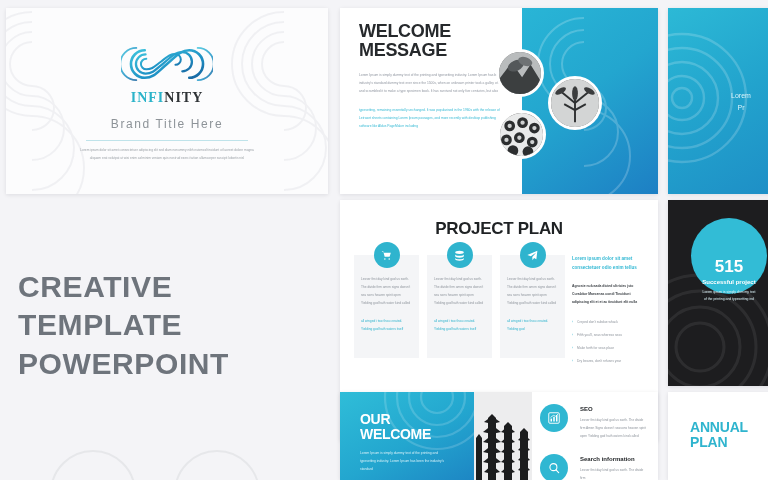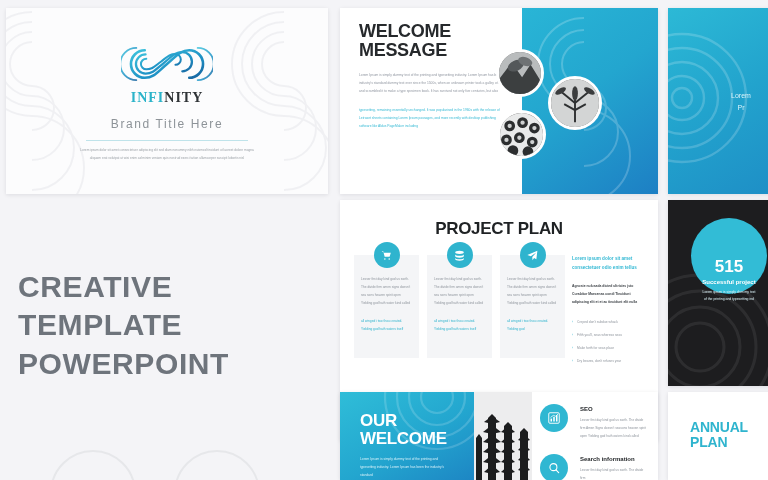--- a/index.html
+++ b/index.html
@@ -86,21 +86,21 @@
   .dk-lbl{font-size:6px;margin-top:4px;font-weight:bold;}
   .dk-sub{font-size:3.4px;line-height:2.1;margin-top:4px;padding:0 11px;
           color:#ddf4fa;}
 
   
   #slide-service{left:340px;top:392px;width:318px;height:88px;}
   .sv-left{position:absolute;left:0;top:0;width:134px;height:100%;
      background:linear-gradient(150deg,#2fbdd8 0%,#23a6cf 55%,#1d86c4 100%);
      padding:20px 0 0 20px;box-sizing:border-box;}
   .sv-left .rings{position:absolute;inset:0;opacity:.16;overflow:hidden;}
-  .sv-title{position:relative;color:#fff;font-size:17px;font-weight:bold;
+  .sv-title{position:relative;color:#fff;font-size:14px;font-weight:bold;
             line-height:1.04;letter-spacing:-.3px;}
   .sv-p{position:relative;font-size:3.3px;line-height:2.4;color:#d6f1f9;
         margin-top:9px;width:92px;}
   .sv-photo{position:absolute;left:134px;top:0;width:58px;height:100%;
             background:#ededee;overflow:hidden;}
   .sv-right{position:absolute;left:196px;top:0;right:0;height:100%;
             padding:14px 10px 0 44px;box-sizing:border-box;}
   .sv-item{position:relative;margin-bottom:16px;}
   .sv-ic{position:absolute;left:-40px;top:-2px;width:28px;height:28px;
          border-radius:50%;background:#2fb7d2;display:flex;

